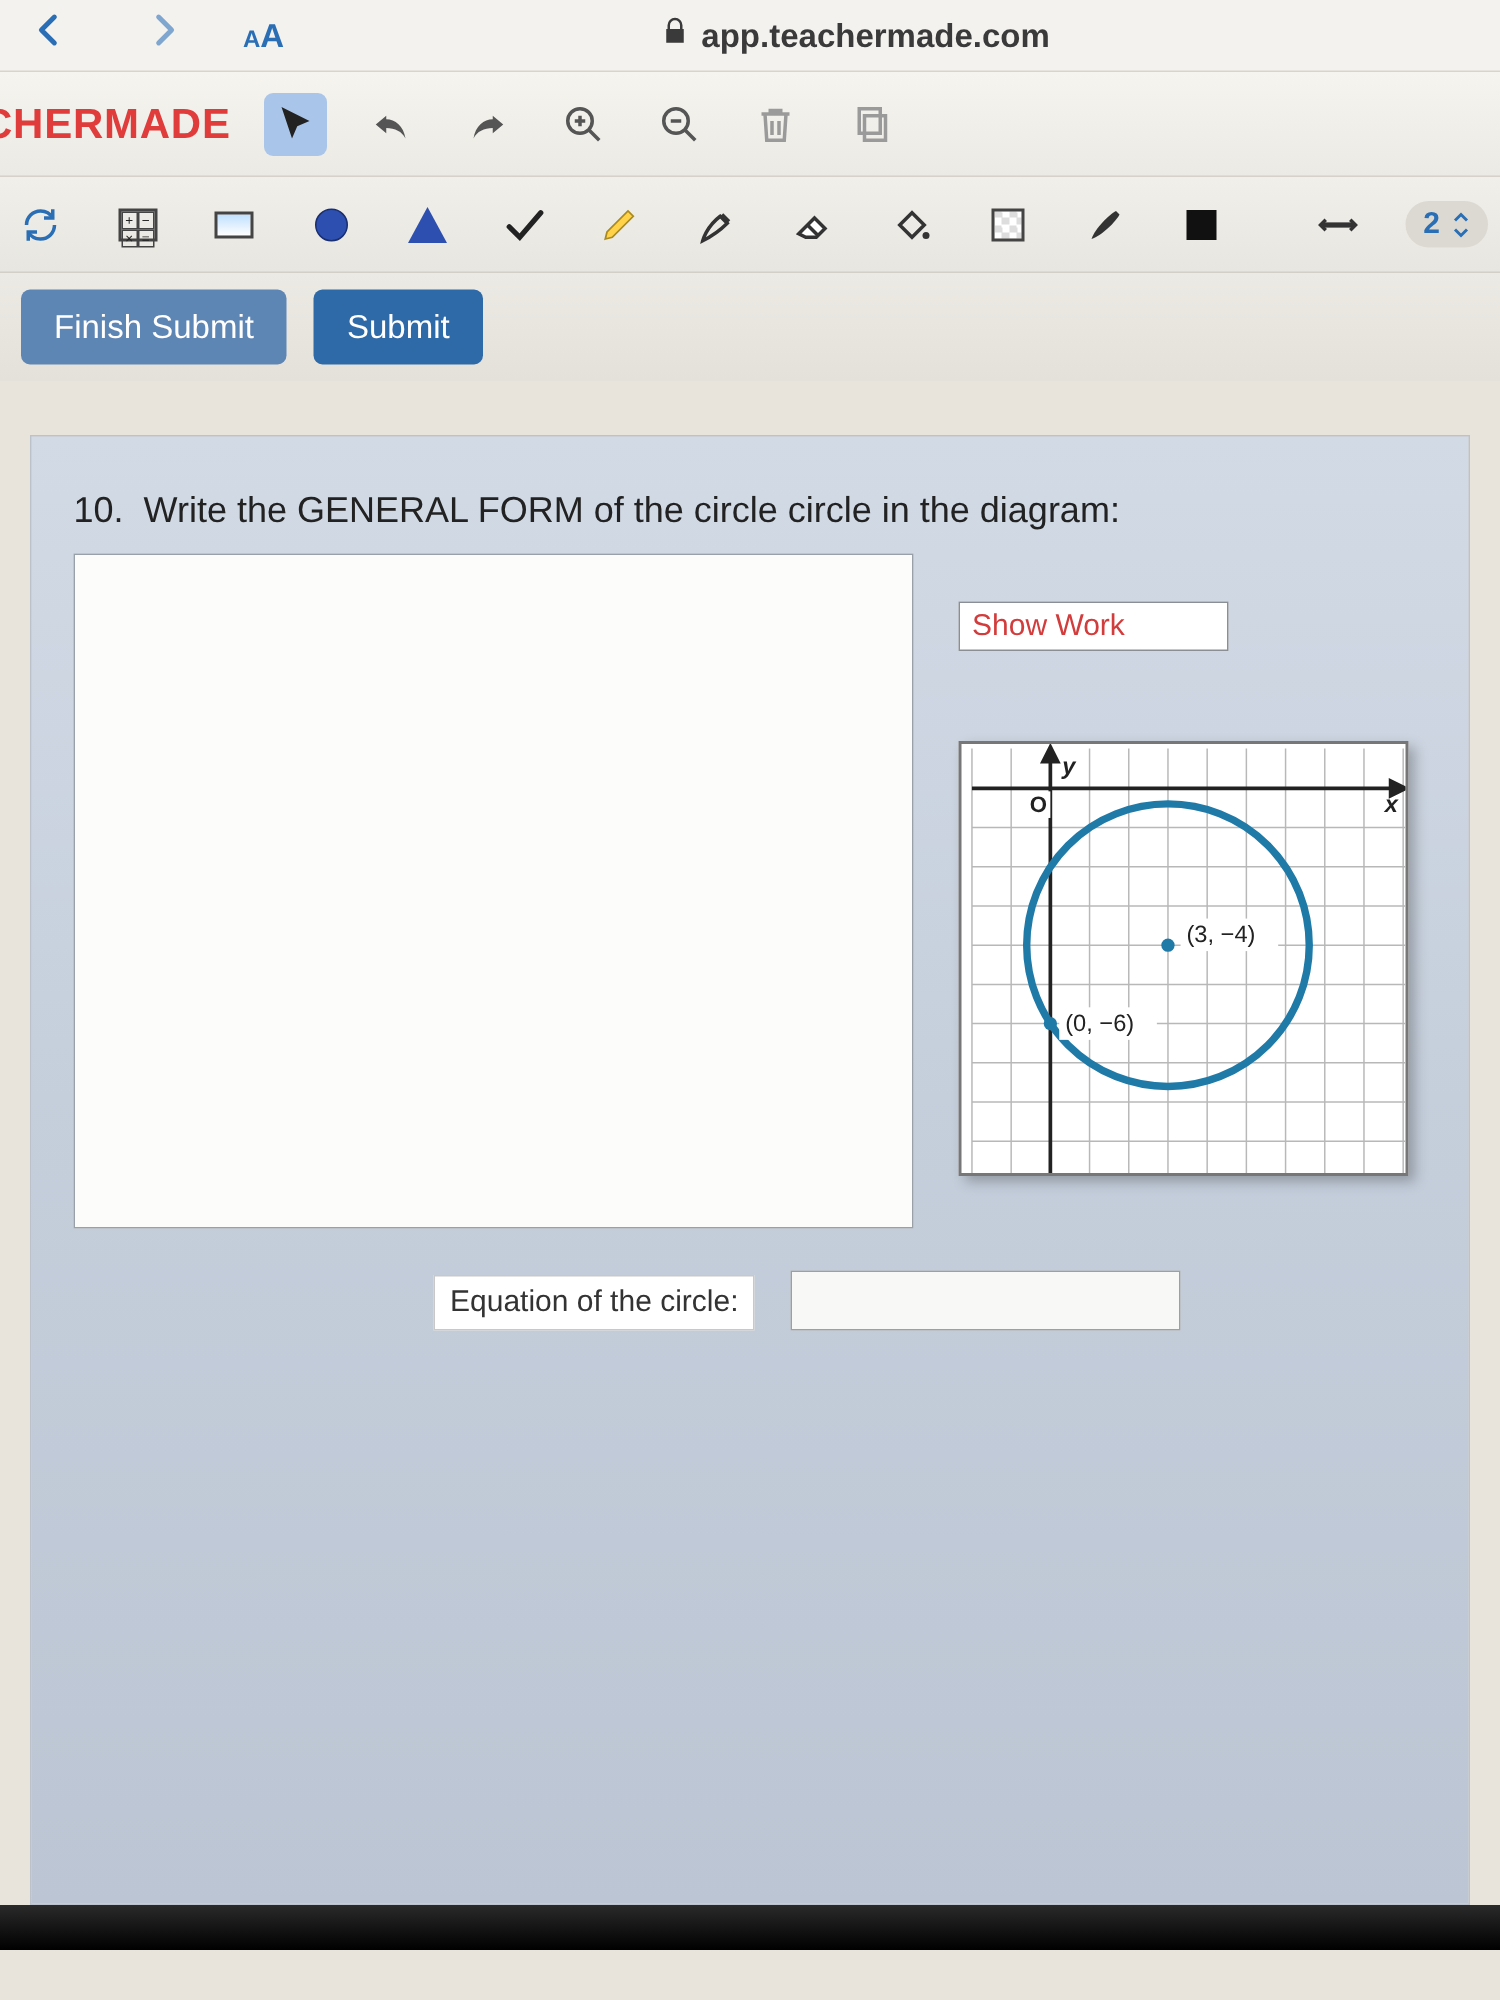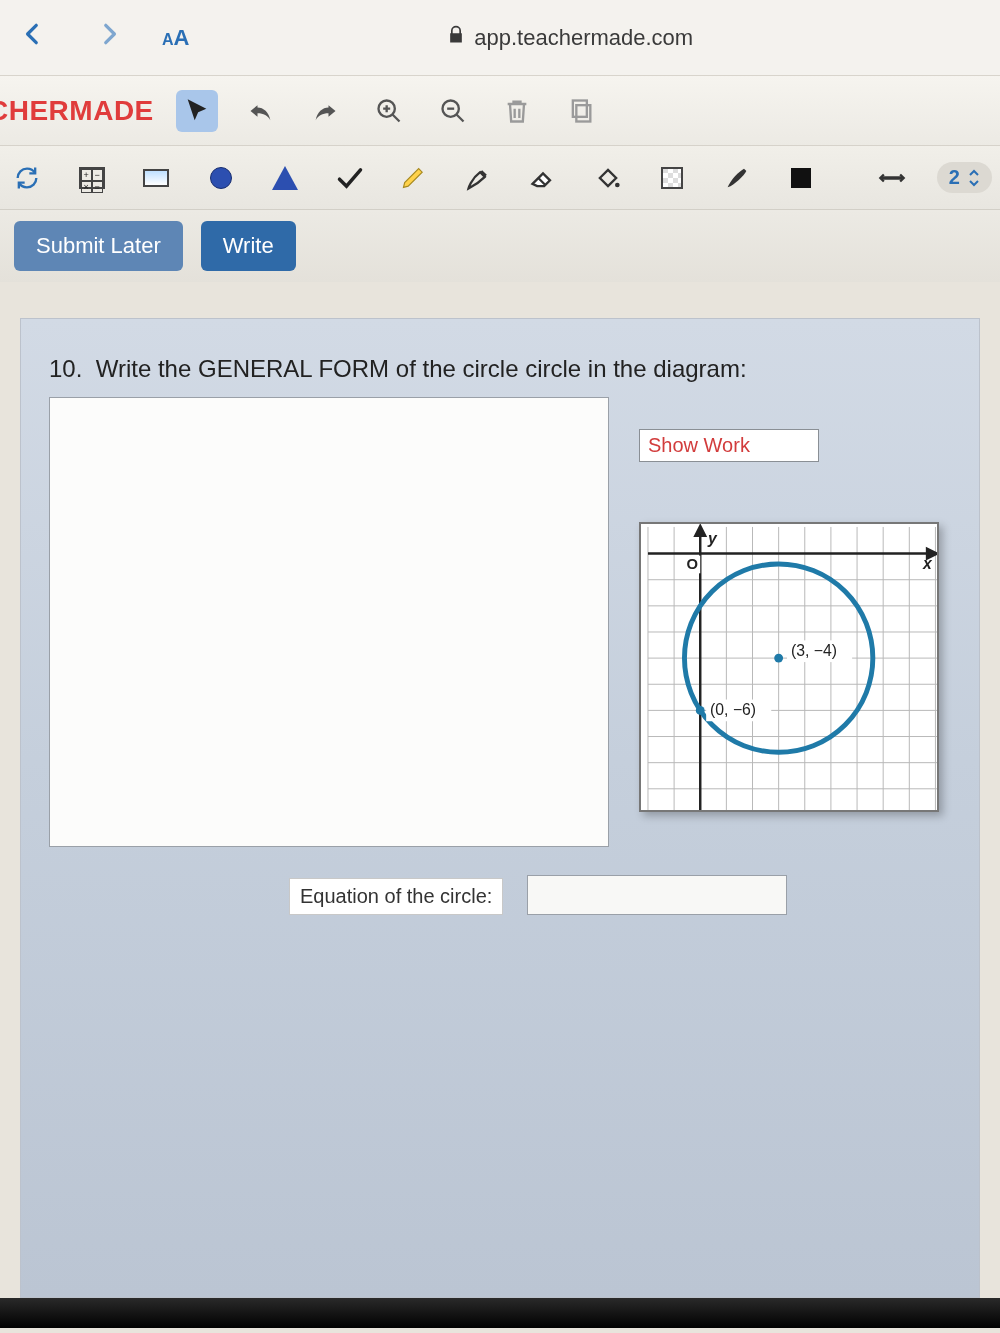--- a/index.html
+++ b/index.html
@@ -1,22 +1,22 @@
 <!DOCTYPE html>
 <html><head>
 <meta charset="utf-8">
 <style>
   * { box-sizing: border-box; margin: 0; padding: 0; }
   html, body { width: 1000px; height: 1333px; font-family: -apple-system, Helvetica, Arial, sans-serif; background:#e8e4dc; overflow:hidden;}
   
-  .browser-bar { height:76px; background:#f4f2ee; display:flex; align-items:center; padding:0 10px; gap:30px; border-bottom:1px solid #d8d4cc;}
+  .browser-bar { height:48px; background:#f4f2ee; display:flex; align-items:center; padding:0 10px; gap:30px; border-bottom:1px solid #d8d4cc;}
   .browser-bar .nav-btn { color:#2a6fb5; font-size:28px; font-weight:600; padding:4px 10px; cursor:pointer;}
   .aa { color:#2a6fb5; font-size:22px; font-weight:600;}
   .aa .small{font-size:16px;}
-  .url-area { flex:1; display:flex; align-items:center; justify-content:center; gap:8px; font-size:22px; font-weight:400; color:#3a3a3a;}
+  .url-area { flex:1; display:flex; align-items:center; justify-content:center; gap:8px; font-size:22px; font-weight:700; color:#3a3a3a;}
   .lock { font-size:18px;}
   
   .app-bar1 { height:70px; background:linear-gradient(#f6f4ef,#eceae4); display:flex; align-items:center; padding:0 8px; gap:22px; border-bottom:1px solid #d6d2ca;}
   .logo { font-size:28px; font-weight:800; color:#e03c3c; letter-spacing:0.5px; margin-left:-20px;}
   .tool-btn { width:42px; height:42px; display:flex; align-items:center; justify-content:center; cursor:pointer; border-radius:6px; color:#6a6a6a;}
   .tool-btn.sel { background:#a9c6ea;}
   .tool-btn svg { width:28px; height:28px; }
   
   .app-bar2 { height:64px; background:linear-gradient(#f1efe9,#e8e6e0); display:flex; align-items:center; padding:0 8px; gap:26px; border-bottom:1px solid #d2cfc7;}
   .app-bar2 .tool-btn{width:40px;height:40px;}
@@ -194,22 +194,22 @@
   </div>
   <div class="stroke-pill">
     <span>2</span>
     <svg viewBox="0 0 12 20" width="12" height="20">
         <path d="M2 7l4-4 4 4M2 13l4 4 4-4" fill="none" stroke="#2a6fb5" stroke-width="2"></path>
       </svg>
   </div>
 </div>
 
 <div class="actions">
-  <button class="btn btn-light">Submit Later</button>
-  <button class="btn btn-prim">Write</button>
+  <button class="btn btn-light">Finish Submit</button>
+  <button class="btn btn-prim">Submit</button>
 </div>
 
 <div class="page-wrap">
   <div class="page">
     <div class="question">
       <span>10.</span>
       &nbsp;<span>Write the GENERAL FORM of the circle circle in the diagram:</span>
     </div>
 
     <div class="content-row">

